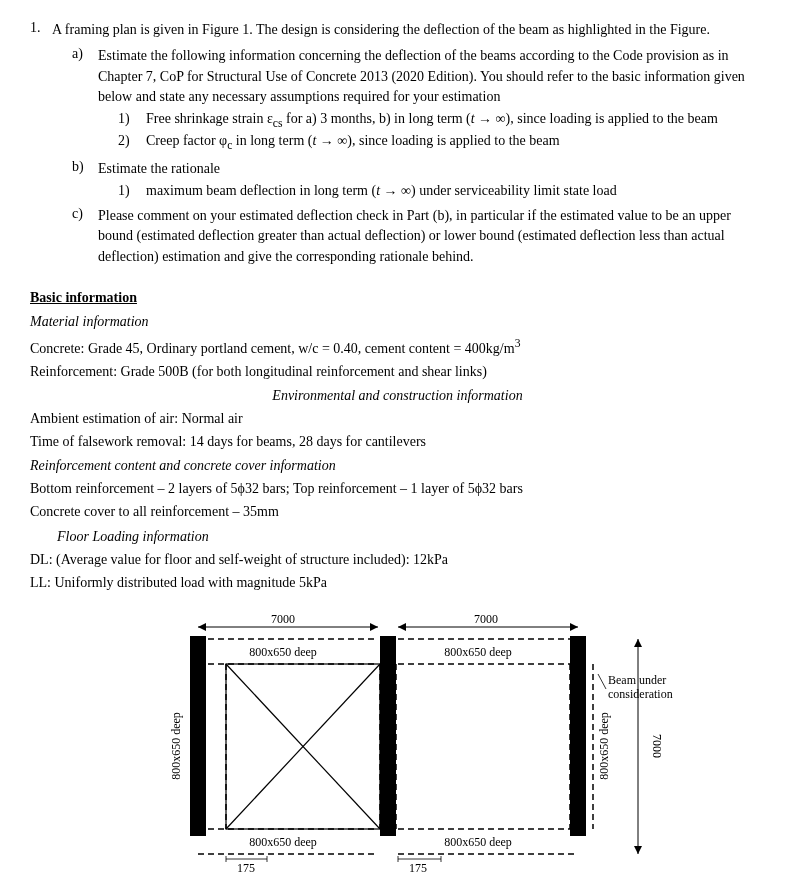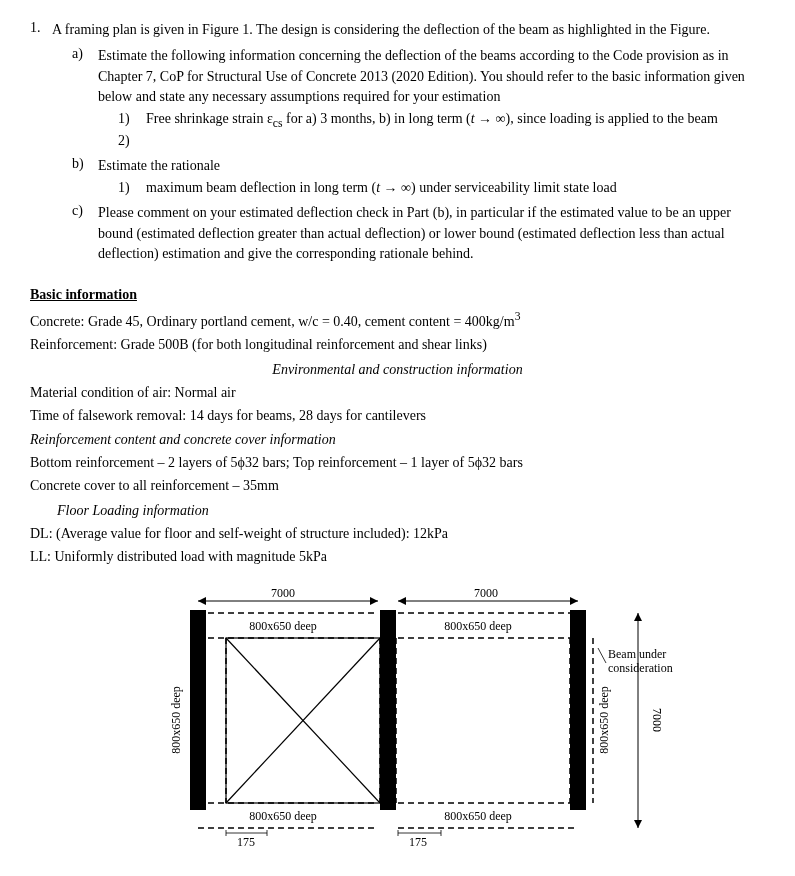--- a/index.html
+++ b/index.html
@@ -50,20 +50,21 @@
           <span class="sub-num">a)</span>
           <div>
             <p>Estimate the following information concerning the deflection of the beams according to the Code provision as in Chapter 7, CoP for Structural Use of Concrete 2013 (2020 Edition). You should refer to the basic information given below and state any necessary assumptions required for your estimation</p>
             <ul class="sub-sub-list" style="margin-top:4px;">
               <li>
                 <span class="sub-sub-num">1)</span>
                 <span>Free shrinkage strain ε<sub>cs</sub> for a) 3 months, b) in long term (<i>t</i> → ∞), since loading is applied to the beam</span>
               </li>
               <li>
                 <span class="sub-sub-num">2)</span>
+                <span>Creep factor φ<sub>c</sub> in long term (<i>t</i> → ∞), since loading is applied to the beam</span>
               </li>
             </ul>
           </div>
         </li>
 
         <li style="margin-top:4px;">
           <span class="sub-num">b)</span>
           <div>
             <p>Estimate the rationale</p>
             <ul class="sub-sub-list" style="margin-top:4px;">
@@ -82,25 +83,26 @@
           </div>
         </li>
       </ul>
     </div>
   </li>
 </ol>
 
 <div style="margin-top: 14px;">
   <p class="section-title">Basic information</p>
 
+  <p class="italic">Material information</p>
   <p>Concrete: Grade 45, Ordinary portland cement, w/c = 0.40, cement content = 400kg/m<sup>3</sup></p>
   <p>Reinforcement: Grade 500B (for both longitudinal reinforcement and shear links)</p>
 
   <p class="italic" style="margin-top:4px;text-align:center;">Environmental and construction information</p>
-  <p>Material condition of air: Normal air</p>
+  <p>Ambient estimation of air: Normal air</p>
   <p>Time of falsework removal: 14 days for beams, 28 days for cantilevers</p>
 
   <p class="italic" style="margin-top:0;">Reinforcement content and concrete cover information</p>
   <p>Bottom reinforcement – 2 layers of 5ϕ32 bars; Top reinforcement – 1 layer of 5ϕ32 bars</p>
   <p>Concrete cover to all reinforcement – 35mm</p>
 
   <p class="italic" style="margin-top:4px;margin-left:27px;">Floor Loading information</p>
   <p>DL: (Average value for floor and self-weight of structure included): 12kPa</p>
   <p>LL: Uniformly distributed load with magnitude 5kPa</p>
 </div>

